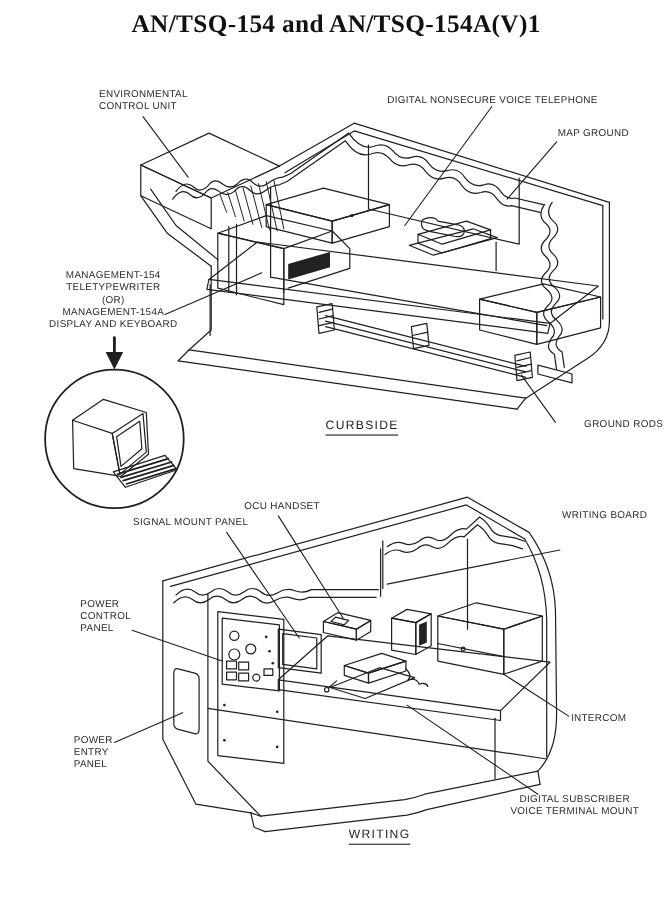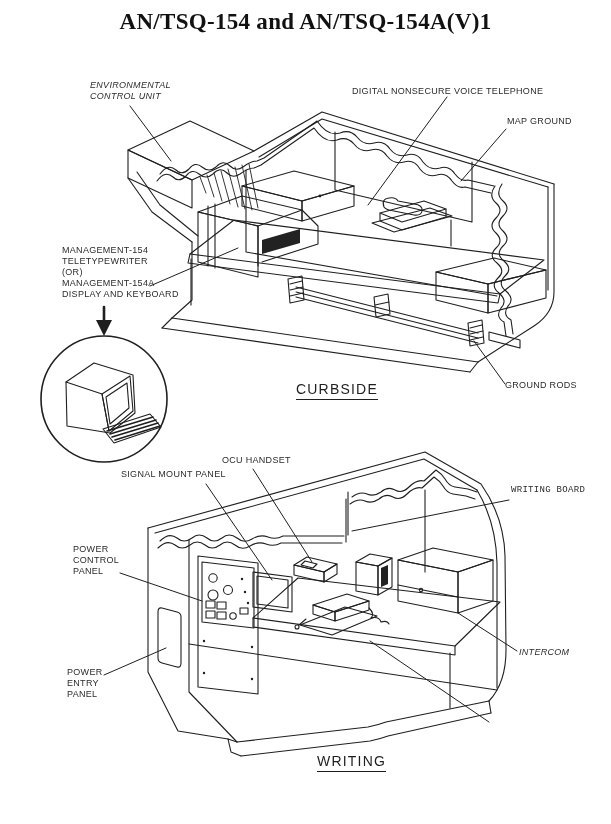--- a/index.html
+++ b/index.html
@@ -4,22 +4,22 @@
 <style>
   html,body{margin:0;padding:0;background:#ffffff;}
   .page{position:relative;width:611px;height:824px;background:#ffffff;overflow:hidden;
         font-family:"Liberation Sans", sans-serif;color:#222;}
   .title-block{position:absolute;top:10px;left:0;width:611px;text-align:center;
         font-family:"Liberation Serif", serif;font-weight:bold;color:#111;}
   .title-line{font-size:23px;line-height:23px;letter-spacing:0.3px;}
   svg.art{position:absolute;left:0;top:0;}
   .lbl{position:absolute;font-size:9px;line-height:11px;letter-spacing:0.3px;
        color:#2b2b2b;white-space:pre-line;}
-  .lbl.center{margin-left:22px;}
-  .viewlbl{position:absolute;font-size:14px;letter-spacing:1.2px;color:#1f1f1f;}
+  .lbl.center{text-align:center;}
+  .viewlbl{position:absolute;font-size:11px;letter-spacing:1.2px;color:#1f1f1f;}
   .viewlbl span{display:inline-block;border-bottom:1.3px solid #1f1f1f;padding-bottom:2px;}
 </style>
 </head>
 <body>
 
 <div class="page">
 
   <div class="title-block">
     <div class="title-line">AN/TSQ-154 and AN/TSQ-154A(V)1</div>
   </div>
@@ -247,53 +247,55 @@
         <path d="M206,484 L272,580"></path>
         <path d="M509,500 L352,531"></path>
         <path d="M120,573 L202,601"></path>
         <path d="M104,675 L166,648"></path>
         <path d="M517,651 L458,613"></path>
         <path d="M489,722 L370,641"></path>
       </g>
     </g>
   </svg>
 
-  <div class="lbl" style="left:90px;top:80px;font-style:italic;">ENVIRONMENTAL
+  <div class="lbl" style="left:90px;top:80px;">ENVIRONMENTAL
 CONTROL UNIT</div>
 
   <div class="lbl" style="left:352px;top:86px;">DIGITAL NONSECURE VOICE TELEPHONE</div>
 
   <div class="lbl" style="left:507px;top:116px;">MAP GROUND</div>
 
   <div class="lbl center" style="left:40px;top:245px;width:126px;">MANAGEMENT-154
 TELETYPEWRITER
 (OR)
 MANAGEMENT-154A
 DISPLAY AND KEYBOARD</div>
 
-  <div class="lbl" style="left:505px;top:380px;text-align:right;">GROUND RODS</div>
+  <div class="lbl" style="left:531px;top:380px;text-align:right;">GROUND RODS</div>
 
   <div class="viewlbl" style="left:296px;top:381px;">
     <span>CURBSIDE</span>
   </div>
 
   <div class="lbl" style="left:222px;top:455px;">OCU HANDSET</div>
 
   <div class="lbl" style="left:121px;top:469px;">SIGNAL MOUNT PANEL</div>
 
-  <div class="lbl" style="left:511px;top:485px;font-family:Liberation Mono, monospace;">WRITING BOARD</div>
+  <div class="lbl" style="left:511px;top:463px;">WRITING BOARD</div>
 
   <div class="lbl" style="left:73px;top:544px;">POWER
 CONTROL
 PANEL</div>
 
   <div class="lbl" style="left:67px;top:667px;">POWER
 ENTRY
 PANEL</div>
 
-  <div class="lbl" style="left:519px;top:647px;font-style:italic;">INTERCOM</div>
-
+  <div class="lbl" style="left:519px;top:647px;">INTERCOM</div>
+
+  <div class="lbl center" style="left:450px;top:721px;width:145px;">DIGITAL SUBSCRIBER
+VOICE TERMINAL MOUNT</div>
 
   <div class="viewlbl" style="left:317px;top:753px;">
     <span>WRITING</span>
   </div>
 
 </div>
 
 </body></html>

